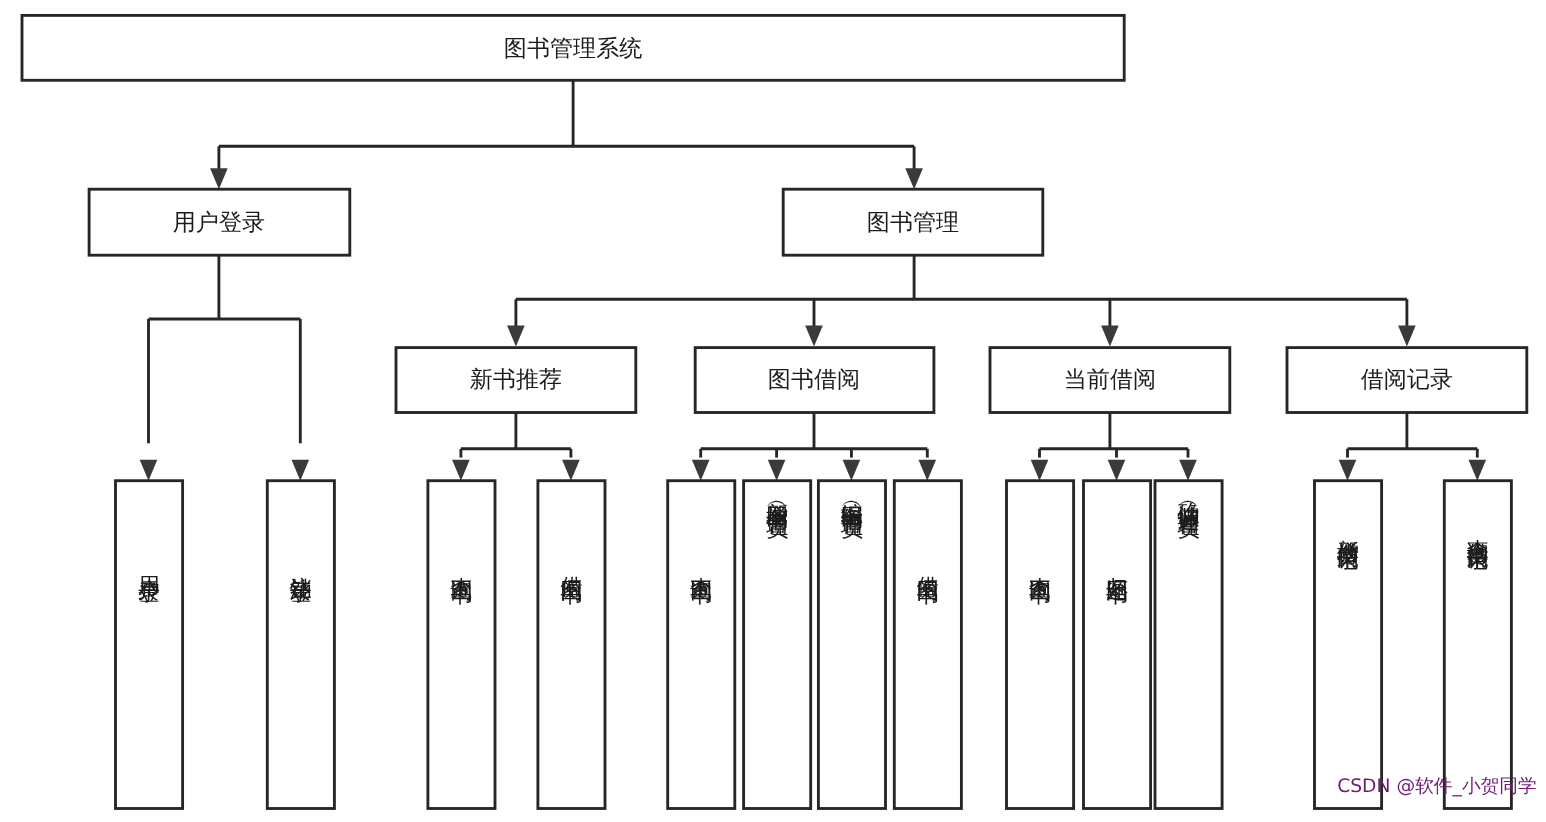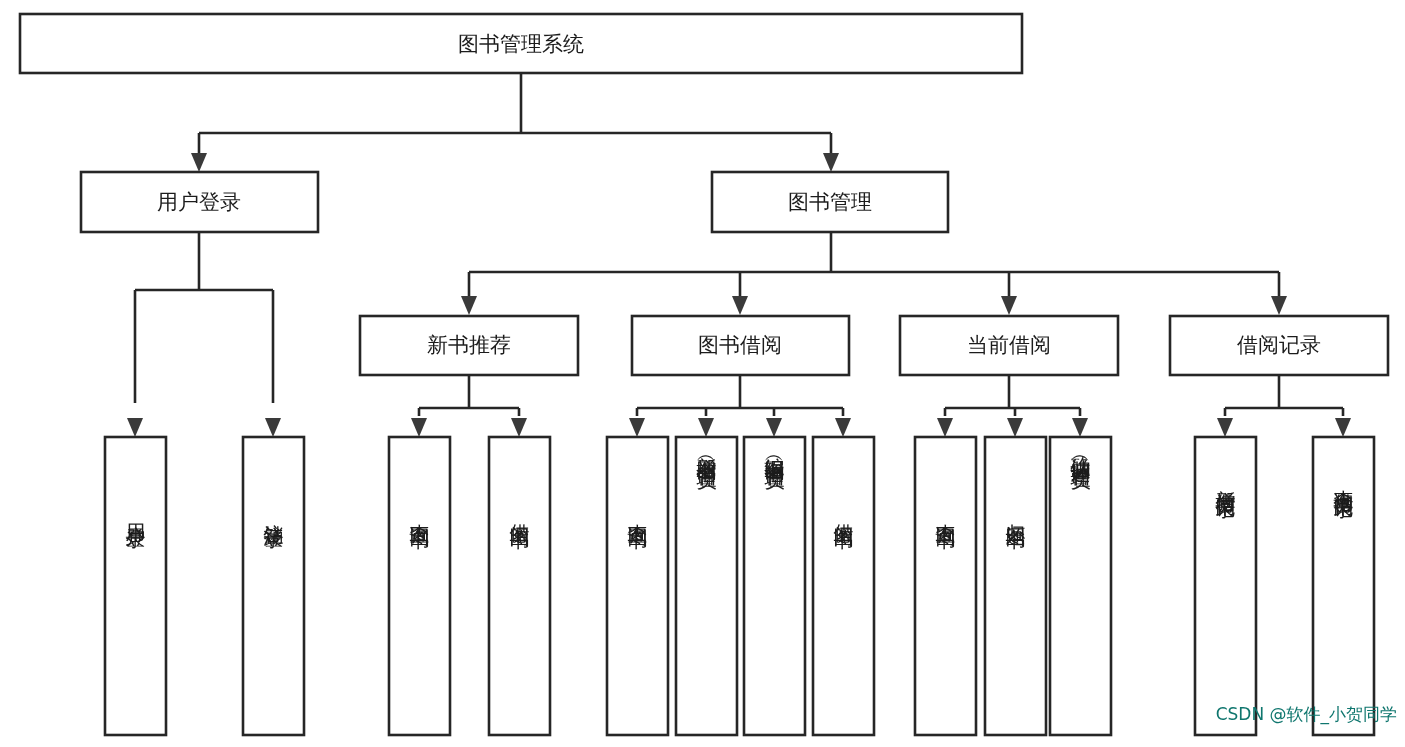--- a/index.html
+++ b/index.html
@@ -57,21 +57,21 @@
     text-anchor: middle;
     writing-mode: vertical-rl;
     letter-spacing: 2px;
   }
   .watermark-text {
     position: absolute;
     right: 8px;
     bottom: 4px;
     font-family: "DejaVu Sans", "Liberation Sans", sans-serif;
     font-size: 17px;
-    color: #0f766e;
+    color: #701a75;
     white-space: nowrap;
     user-select: none;
     pointer-events: none;
   }
 </style>
 </head>
 <body>
 
 <div id="diagram-root">
   <svg class="diagram-canvas" viewBox="0 0 1405 747" xmlns="http://www.w3.org/2000/svg">

